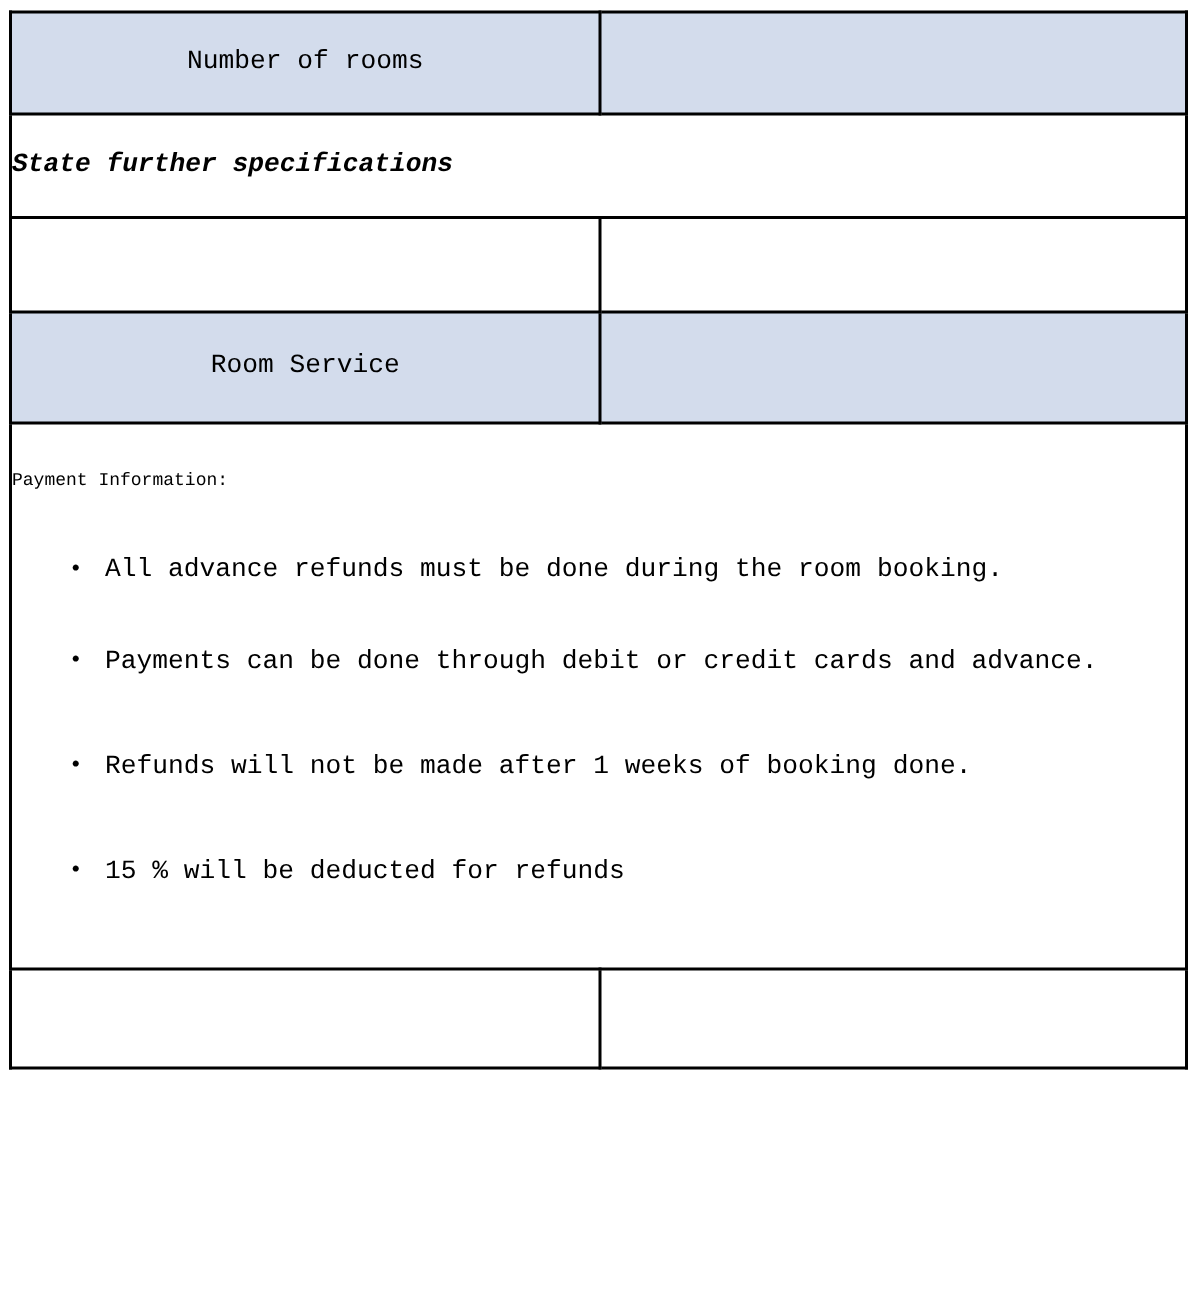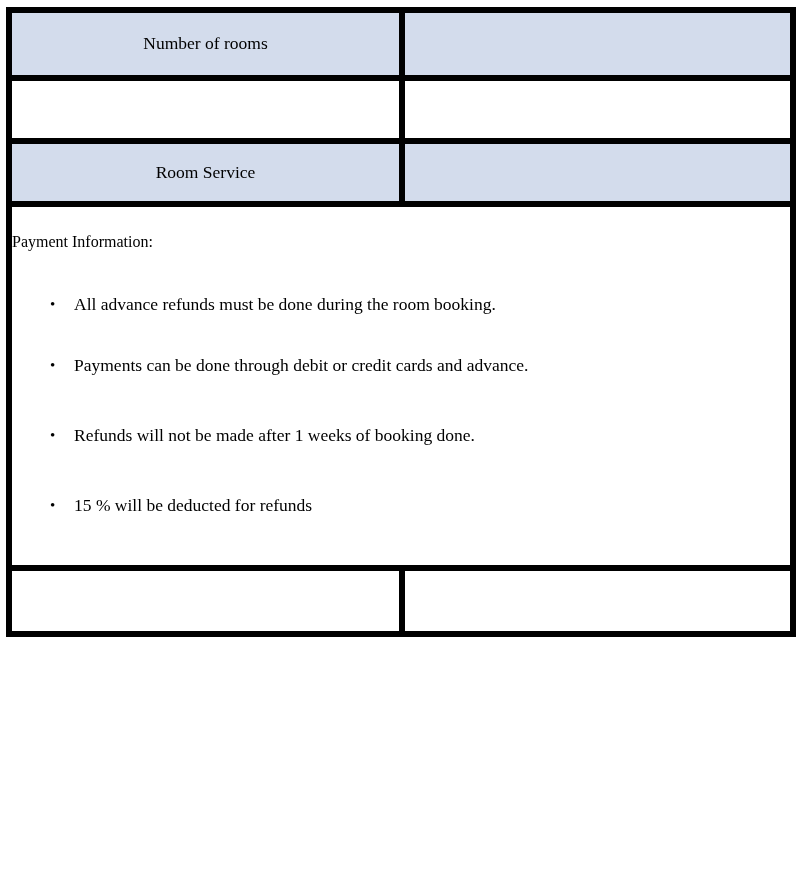--- a/index.html
+++ b/index.html
@@ -29,25 +29,26 @@
   table.booking-table {
     position: absolute;
     left: 6px;
     top: 7px;
     width: 784px;
     border-collapse: collapse;
     table-layout: fixed;
   }
 
   table.booking-table td {
-    border: 6px solid #000000;
+    border: 2px solid #000000;
     padding: 0;
     vertical-align: middle;
     font-size: 17.5px;
     line-height: 1.25;
+    font-family: Liberation Mono, monospace;
   }
 
   col.col-left  { width: 393px; }
   col.col-right { width: 391px; }
 
   
   td.shaded {
     background: #d3dcec;
   }
   td.plain {
@@ -58,42 +59,42 @@
   .cell-label {
     text-align: center;
     padding: 6px 8px;
   }
 
   
   .r-rooms   { height: 68px; }
   .r-spec    { height: 69px; }
   .r-service { height: 70px; }
   .r-blank1  { height: 63px; }
-  .r-room2   { height: 63px; }
+  .r-room2   { height: 74px; }
   .r-payment { height: 364px; }
   .r-sig     { height: 65px; }
   .r-sigblank{ height: 66px; }
 
   
   .section-heading {
     font-weight: bold;
     font-style: italic;
     font-size: 19px;
     text-align: left;
     padding: 4px 0 4px 10px;
   }
 
   
   .payment-block {
     padding: 16px 10px 10px 12px;
     vertical-align: top;
     text-align: left;
   }
   .payment-title {
-    font-size: 16px;
+    font-size: 12px;
     margin: 0 0 2px 0;
     padding: 0;
   }
   ul.payment-list {
     list-style: none;
     margin: 0;
     padding: 0;
   }
   ul.payment-list li {
     position: relative;
@@ -132,20 +133,25 @@
 
       <tr class="r-rooms">
         <td class="shaded cell-label">
           <span>Number of rooms</span>
         </td>
         <td class="shaded cell-label">
           <span></span>
         </td>
       </tr>
 
+      <tr class="r-spec">
+        <td class="plain section-heading" colspan="2">
+          <span>State further specifications</span>
+        </td>
+      </tr>
 
 
       <tr class="r-blank1">
         <td class="plain cell-label">
           <span></span>
         </td>
         <td class="plain cell-label">
           <span></span>
         </td>
       </tr>

